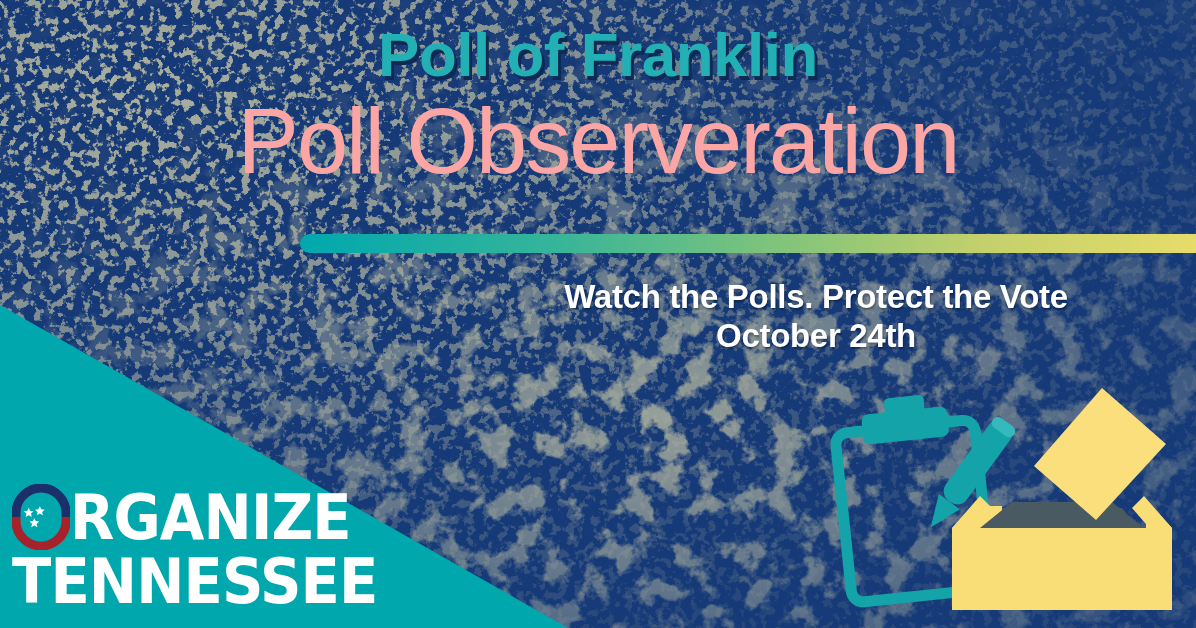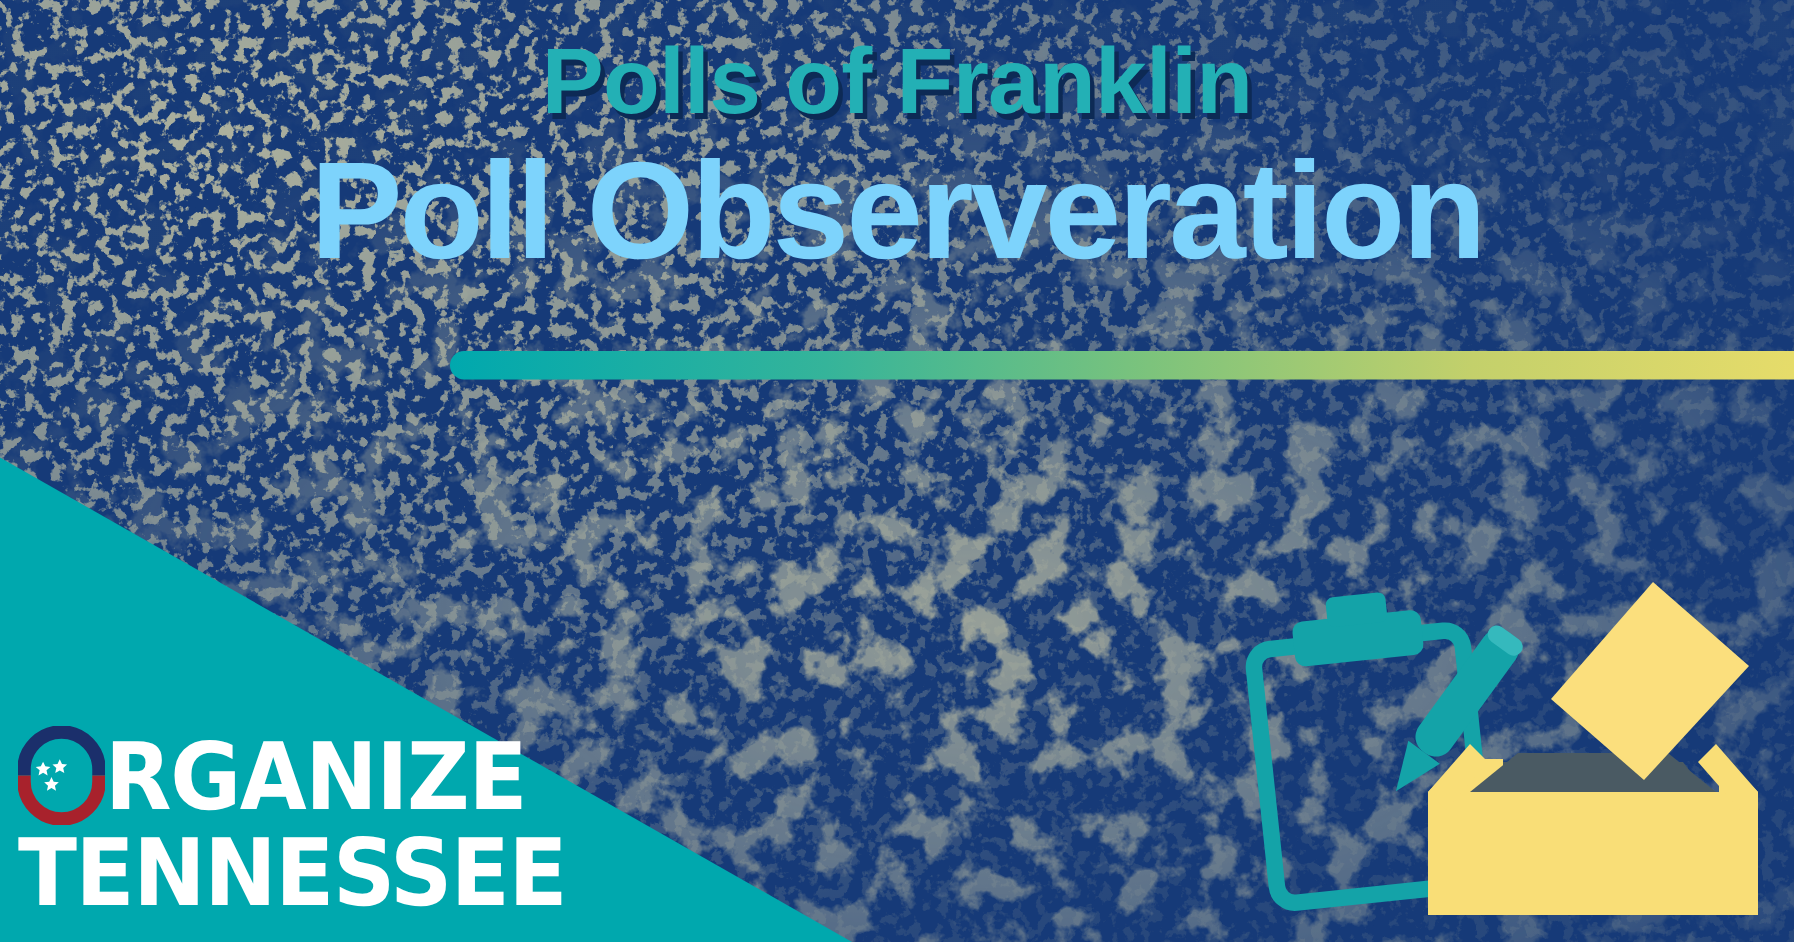--- a/index.html
+++ b/index.html
@@ -46,23 +46,23 @@
     font-weight:bold;
     letter-spacing:-0.5px;
     color:#23b0b5;
     text-shadow:3px 4px 0 #0d2a55;
     margin-top:22px;
     line-height:1.05;
   }
 
   .title {
     font-size:92px;
-    font-weight:bold;
+    font-weight:normal;
     letter-spacing:-2px;
-    color:#7dd3fc;
+    color:#fca5a5;
     line-height:1.05;
     margin-top:6px;
     white-space:nowrap;
   }
 
   .bar {
     position:absolute;
     left:300px;
     top:234px;
     width:896px;
@@ -174,26 +174,30 @@
     </svg>
   </div>
 
   <div class="wedge">
     <svg viewBox="0 0 1196 628" preserveAspectRatio="none">
       <polygon points="0,305 568,628 0,628" fill="#00a8ae"></polygon>
     </svg>
   </div>
 
   <div class="head-wrap">
-    <div class="eyebrow">Polls of Franklin</div>
+    <div class="eyebrow">Poll of Franklin</div>
     <div class="title">Poll Observeration</div>
   </div>
 
   <div class="bar"></div>
 
+  <div class="sub-wrap">
+    <div>Watch the Polls. Protect the Vote</div>
+    <div>October 24th</div>
+  </div>
 
   <div class="logo">
     <div class="logo-row1">
       <span class="logo-o">
         <svg viewBox="0 0 58 66">
           <defs>
             <clipPath id="otop">
                 <rect x="0" y="0" width="58" height="33"></rect>
               </clipPath>
             <clipPath id="obot">

